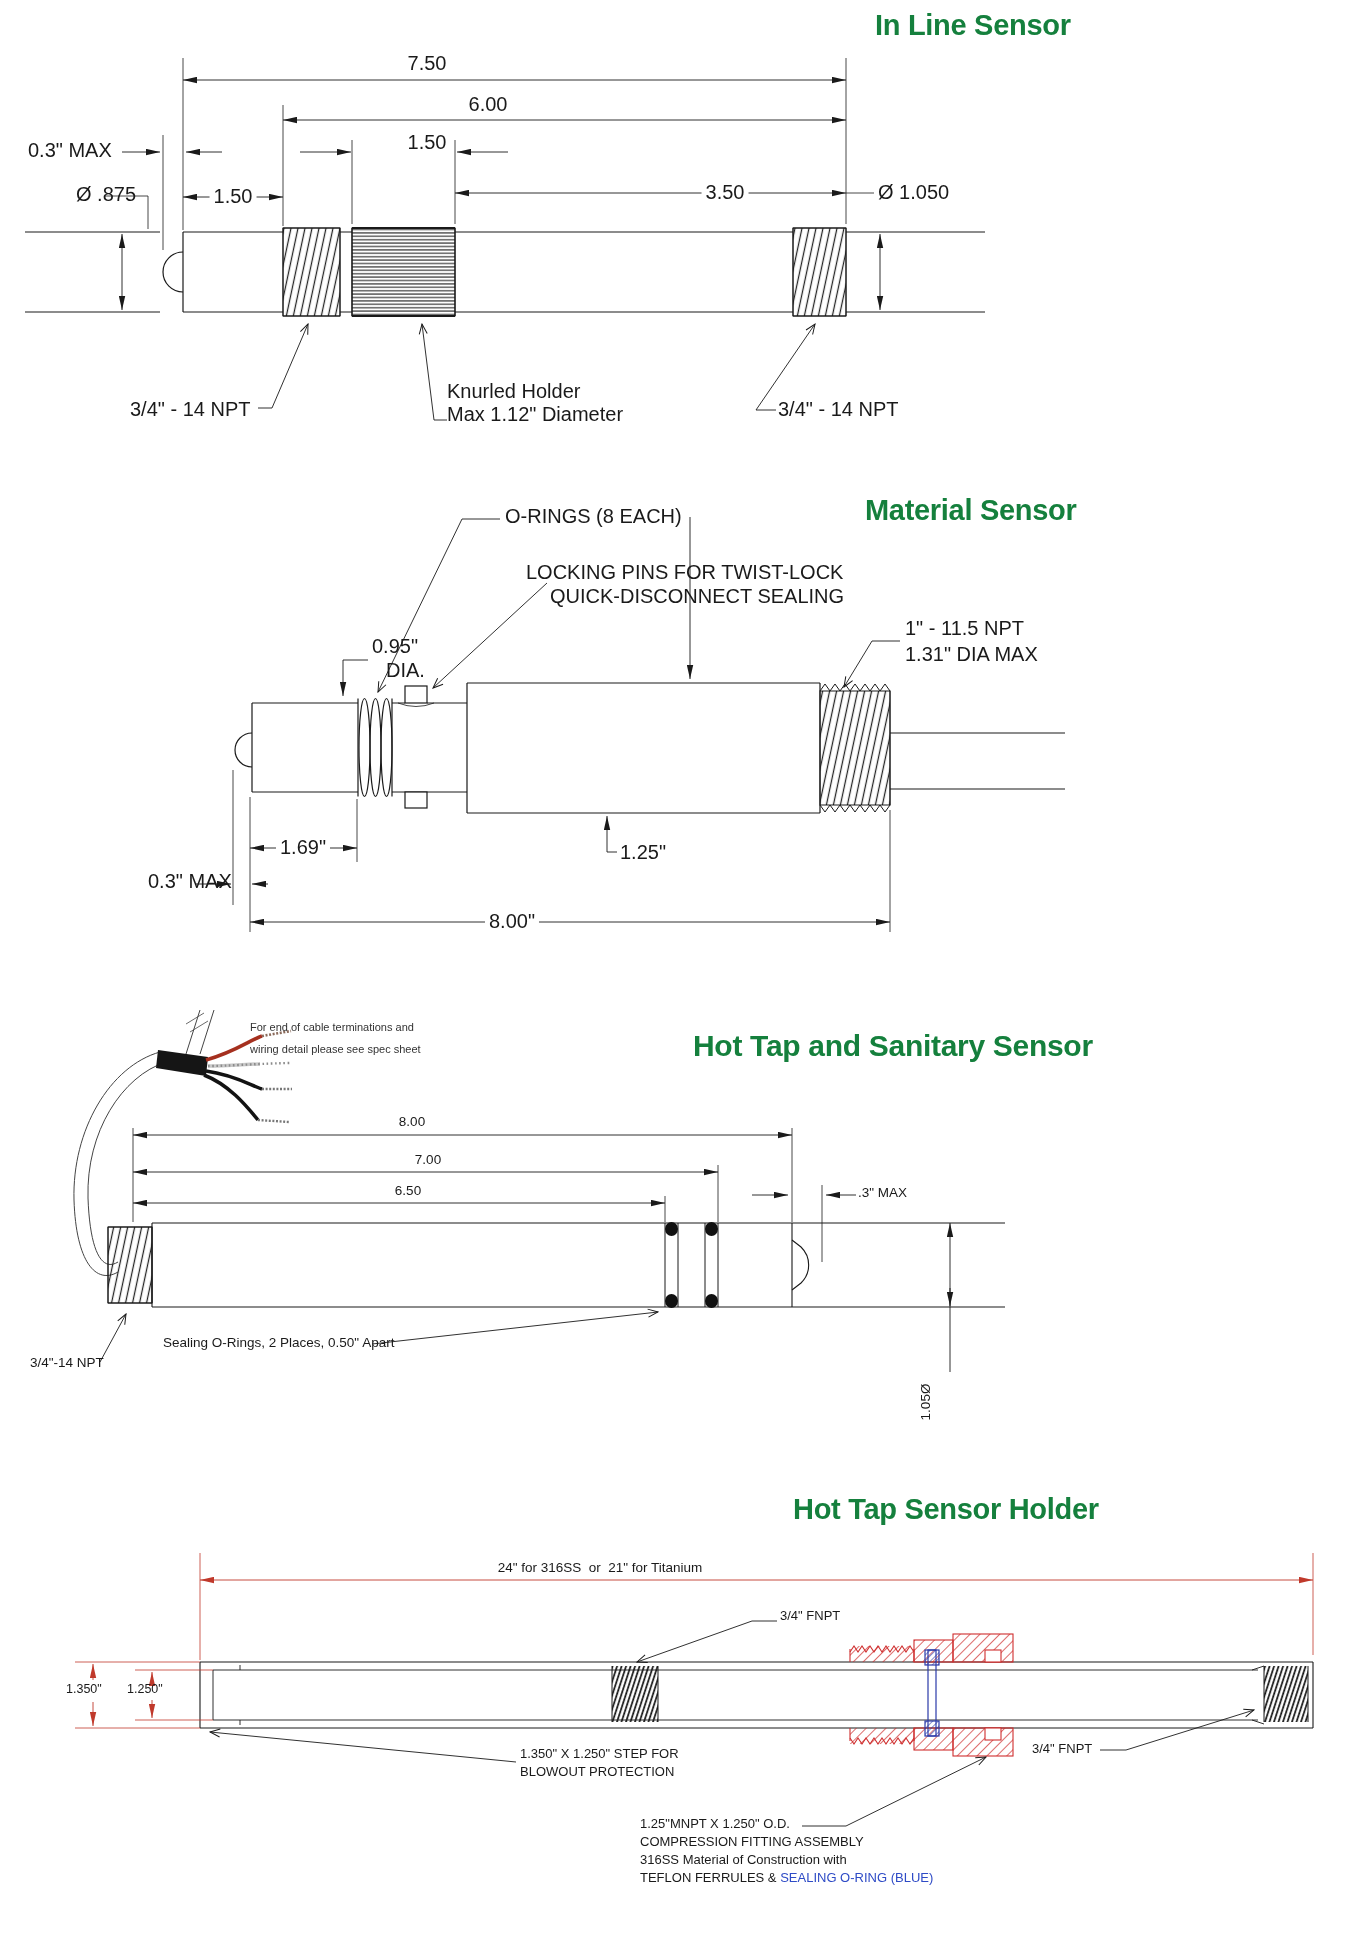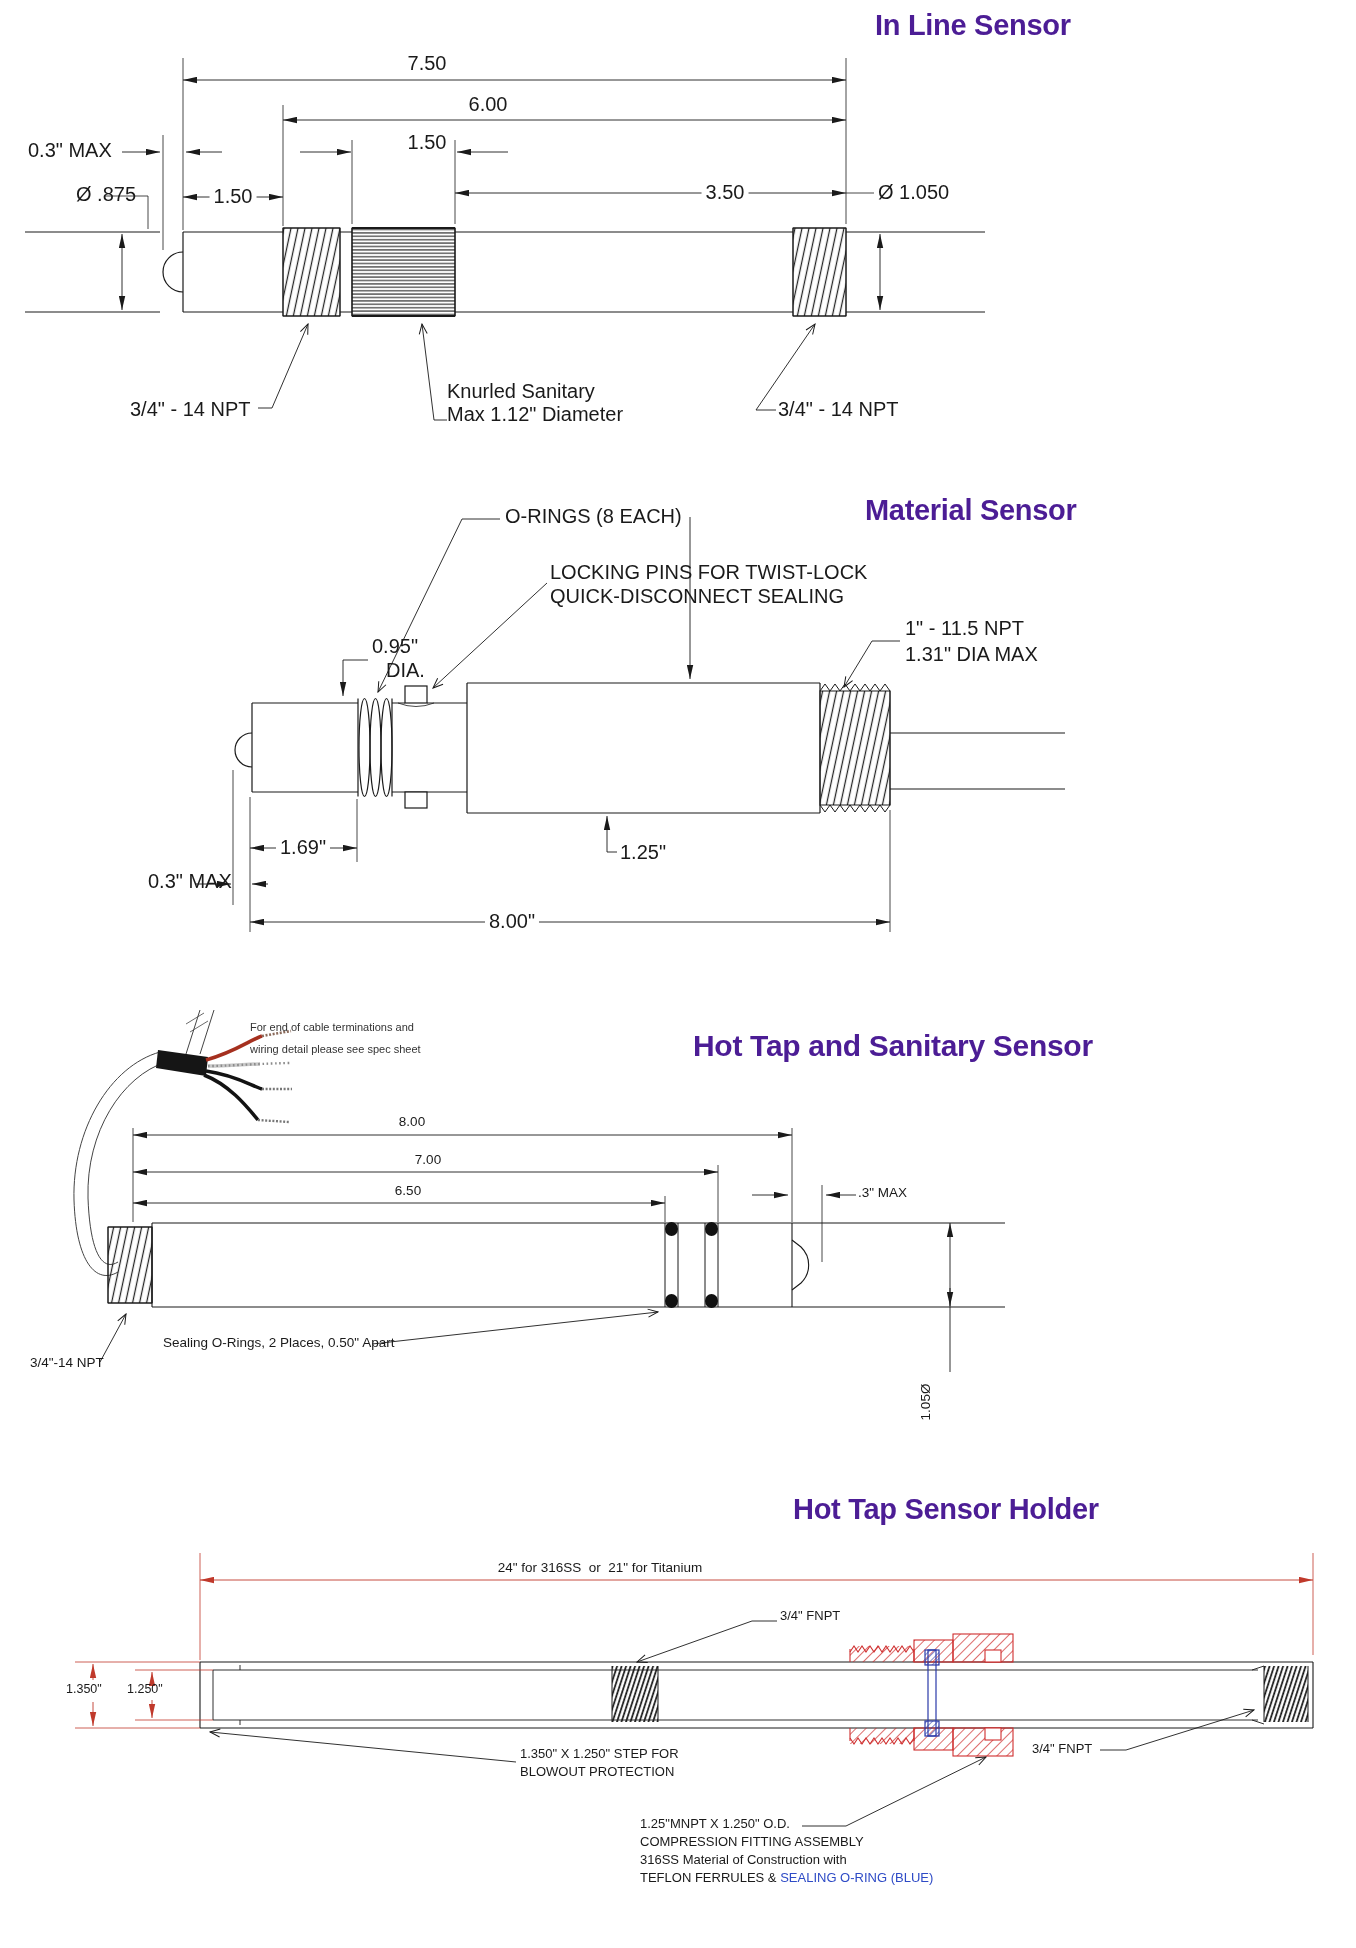--- a/index.html
+++ b/index.html
@@ -5,21 +5,21 @@
   html,body{margin:0;padding:0;background:#fff;}
   #canvas{position:relative;width:1356px;height:1948px;background:#fff;overflow:hidden;
           font-family:"Liberation Sans",sans-serif;color:#1a1a1a;}
   svg.art{position:absolute;left:0;top:0;}
   .lb{position:absolute;white-space:nowrap;line-height:1.06;color:#1a1a1a;}
   .s20{font-size:20px;}
   .s15{font-size:11px;color:#333;}
   .s135{font-size:13.5px;}
   .s13{font-size:13px;}
   .s125{font-size:12.5px;}
-  .title{font-size:29px;font-weight:700;color:#4c1d95;letter-spacing:-0.3px;}
+  .title{font-size:29px;font-weight:700;color:#15803d;letter-spacing:-0.3px;}
   .title31{font-size:30px;}
   .cc{transform:translate(-50%,-50%);}
   .w{background:#fff;padding:0 4px;}
   .rot{transform:translate(-50%,-50%) rotate(-90deg);}
   .blue{color:#2e4bc6;}
 </style>
 </head>
 <body>
 
 <div id="canvas">
@@ -274,27 +274,27 @@
 <div class="lb title" style="left:875px;top:10px;">In Line Sensor</div>
 <div class="lb s20 cc" style="left:427px;top:64px;">7.50</div>
 <div class="lb s20 cc" style="left:488px;top:105px;">6.00</div>
 <div class="lb s20 cc" style="left:427px;top:143px;">1.50</div>
 <div class="lb s20" style="left:28px;top:140px;">0.3" MAX</div>
 <div class="lb s20" style="left:28px;top:184px;margin-left:48px;">Ø .875</div>
 <div class="lb s20 cc w" style="left:233px;top:197px;">1.50</div>
 <div class="lb s20 cc w" style="left:725px;top:193px;">3.50</div>
 <div class="lb s20" style="left:878px;top:182px;">Ø 1.050</div>
 <div class="lb s20" style="left:130px;top:399px;">3/4" - 14 NPT</div>
-<div class="lb s20" style="left:447px;top:381px;">Knurled Sanitary</div>
+<div class="lb s20" style="left:447px;top:381px;">Knurled Holder</div>
 <div class="lb s20" style="left:447px;top:404px;">Max 1.12" Diameter</div>
 <div class="lb s20" style="left:778px;top:399px;">3/4" - 14 NPT</div>
 
 <div class="lb title" style="left:865px;top:495px;">Material Sensor</div>
 <div class="lb s20" style="left:505px;top:506px;">O-RINGS (8 EACH)</div>
-<div class="lb s20" style="left:550px;top:562px;text-align:center;">LOCKING PINS FOR TWIST-LOCK</div>
+<div class="lb s20" style="left:526px;top:562px;text-align:center;">LOCKING PINS FOR TWIST-LOCK</div>
 <div class="lb s20" style="left:550px;top:586px;">QUICK-DISCONNECT SEALING</div>
 <div class="lb s20" style="left:372px;top:636px;">0.95"</div>
 <div class="lb s20" style="left:386px;top:660px;">DIA.</div>
 <div class="lb s20" style="left:905px;top:618px;">1" - 11.5 NPT</div>
 <div class="lb s20" style="left:905px;top:644px;">1.31" DIA MAX</div>
 <div class="lb s20 cc w" style="left:303px;top:848px;">1.69"</div>
 <div class="lb s20" style="left:148px;top:871px;">0.3" MAX</div>
 <div class="lb s20" style="left:620px;top:842px;">1.25"</div>
 <div class="lb s20 cc w" style="left:512px;top:922px;">8.00"</div>
 

